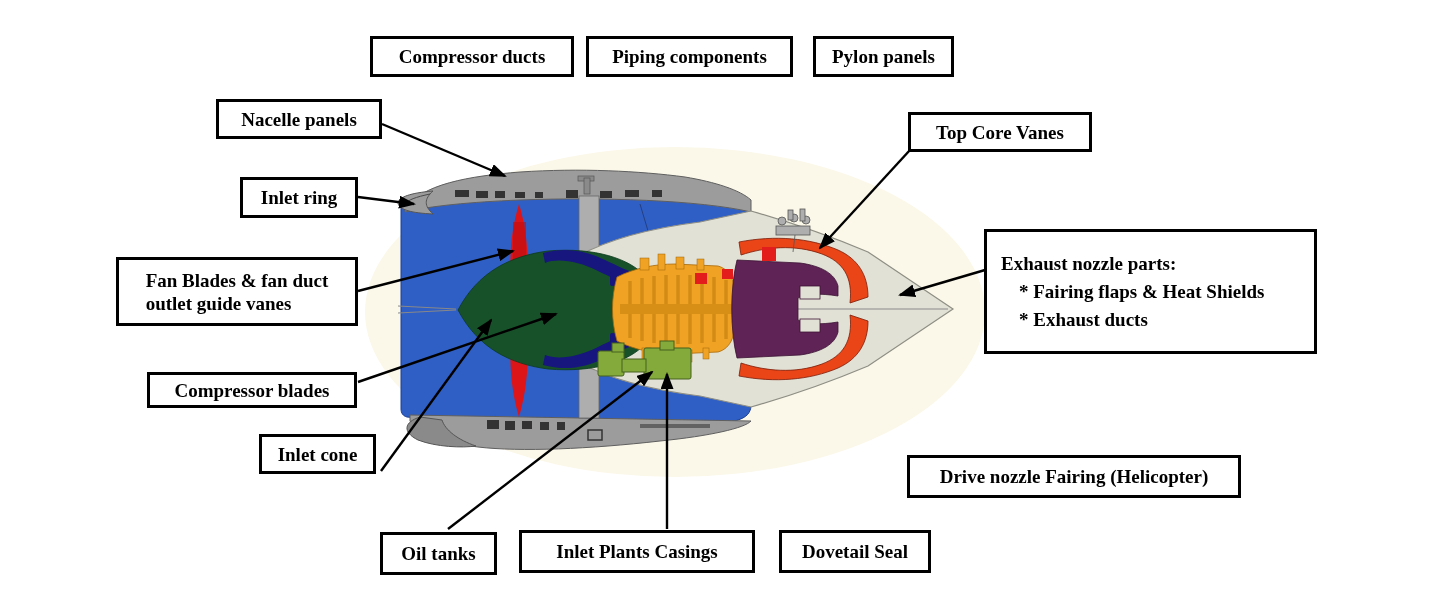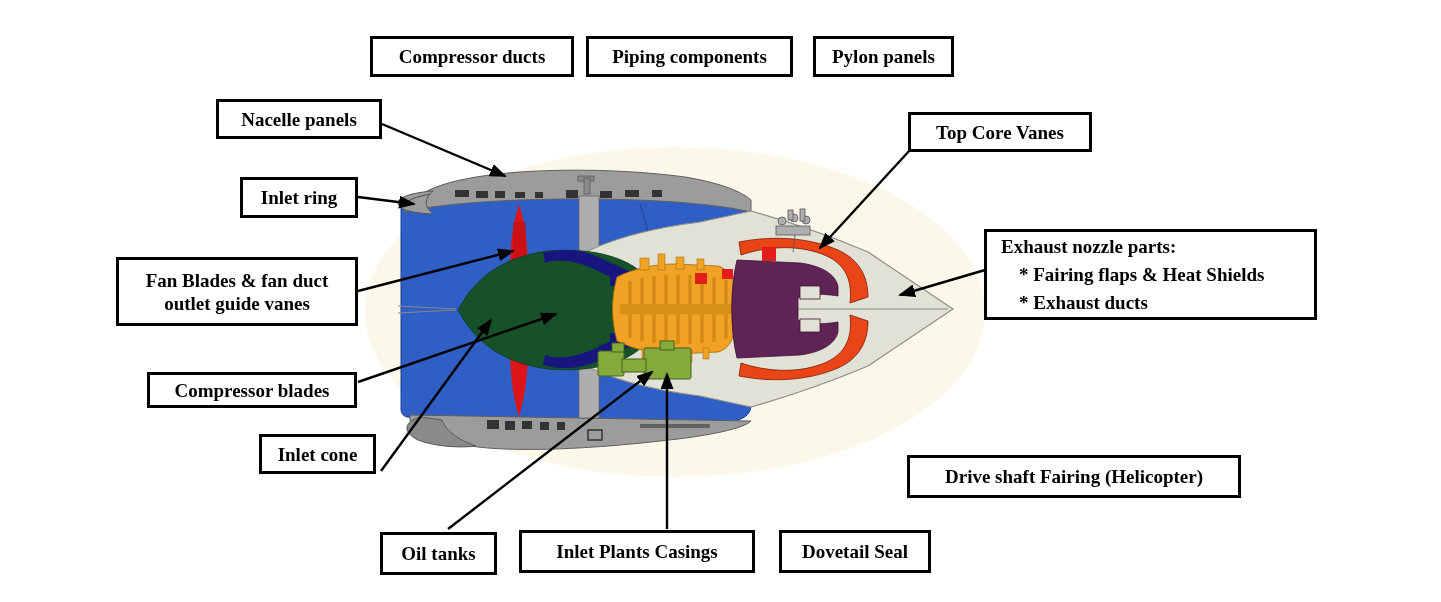--- a/index.html
+++ b/index.html
@@ -1,20 +1,20 @@
 <!DOCTYPE html>
 <html><head>
 <meta charset="utf-8">
 <style>
   html,body{margin:0;padding:0;background:#ffffff;}
   #canvas{position:relative;width:1441px;height:602px;background:#ffffff;overflow:hidden;
           font-family:"Liberation Serif","DejaVu Serif",serif;}
   #engine-svg{position:absolute;left:0;top:0;width:1441px;height:602px;}
   .label-box{position:absolute;box-sizing:border-box;background:#ffffff;border:3px solid #000000;
-             display:flex;align-items:center;justify-content:center;text-align:center;
+             display:flex;align-items:center;justify-content:center;text-align:left;
              font-weight:700;font-size:19px;line-height:23px;color:#000000;white-space:pre-line;
              padding:2px 6px;}
   .label-box.multiline-list{flex-direction:column;align-items:flex-start;justify-content:center;
              text-align:left;padding-left:14px;line-height:28px;}
   .label-box.multiline-list .bullet-item{padding-left:18px;}
 </style>
 </head>
 <body>
 
 <div id="canvas">
@@ -185,21 +185,21 @@
   <div class="label-box" style="left:259px;top:434px;width:117px;height:40px;">Inlet cone</div>
 
   <div class="label-box" style="left:380px;top:532px;width:117px;height:43px;">Oil tanks</div>
 
   <div class="label-box" style="left:519px;top:530px;width:236px;height:43px;">Inlet Plants Casings</div>
 
   <div class="label-box" style="left:779px;top:530px;width:152px;height:43px;">Dovetail Seal</div>
 
   <div class="label-box" style="left:908px;top:112px;width:184px;height:40px;">Top Core Vanes</div>
 
-  <div class="label-box multiline-list" style="left:984px;top:229px;width:333px;height:91px;font-family:Liberation Serif, serif;">
+  <div class="label-box multiline-list" style="left:984px;top:229px;width:333px;height:125px;font-family:Liberation Serif, serif;">
     <span>Exhaust nozzle parts:</span>
     <span class="bullet-item">* Fairing flaps &amp; Heat Shields</span>
     <span class="bullet-item">* Exhaust ducts</span>
   </div>
 
-  <div class="label-box" style="left:907px;top:455px;width:334px;height:43px;">Drive shaft Fairing (Helicopter)</div>
+  <div class="label-box" style="left:907px;top:455px;width:334px;height:43px;">Drive nozzle Fairing (Helicopter)</div>
 
 </div>
 
 </body></html>

